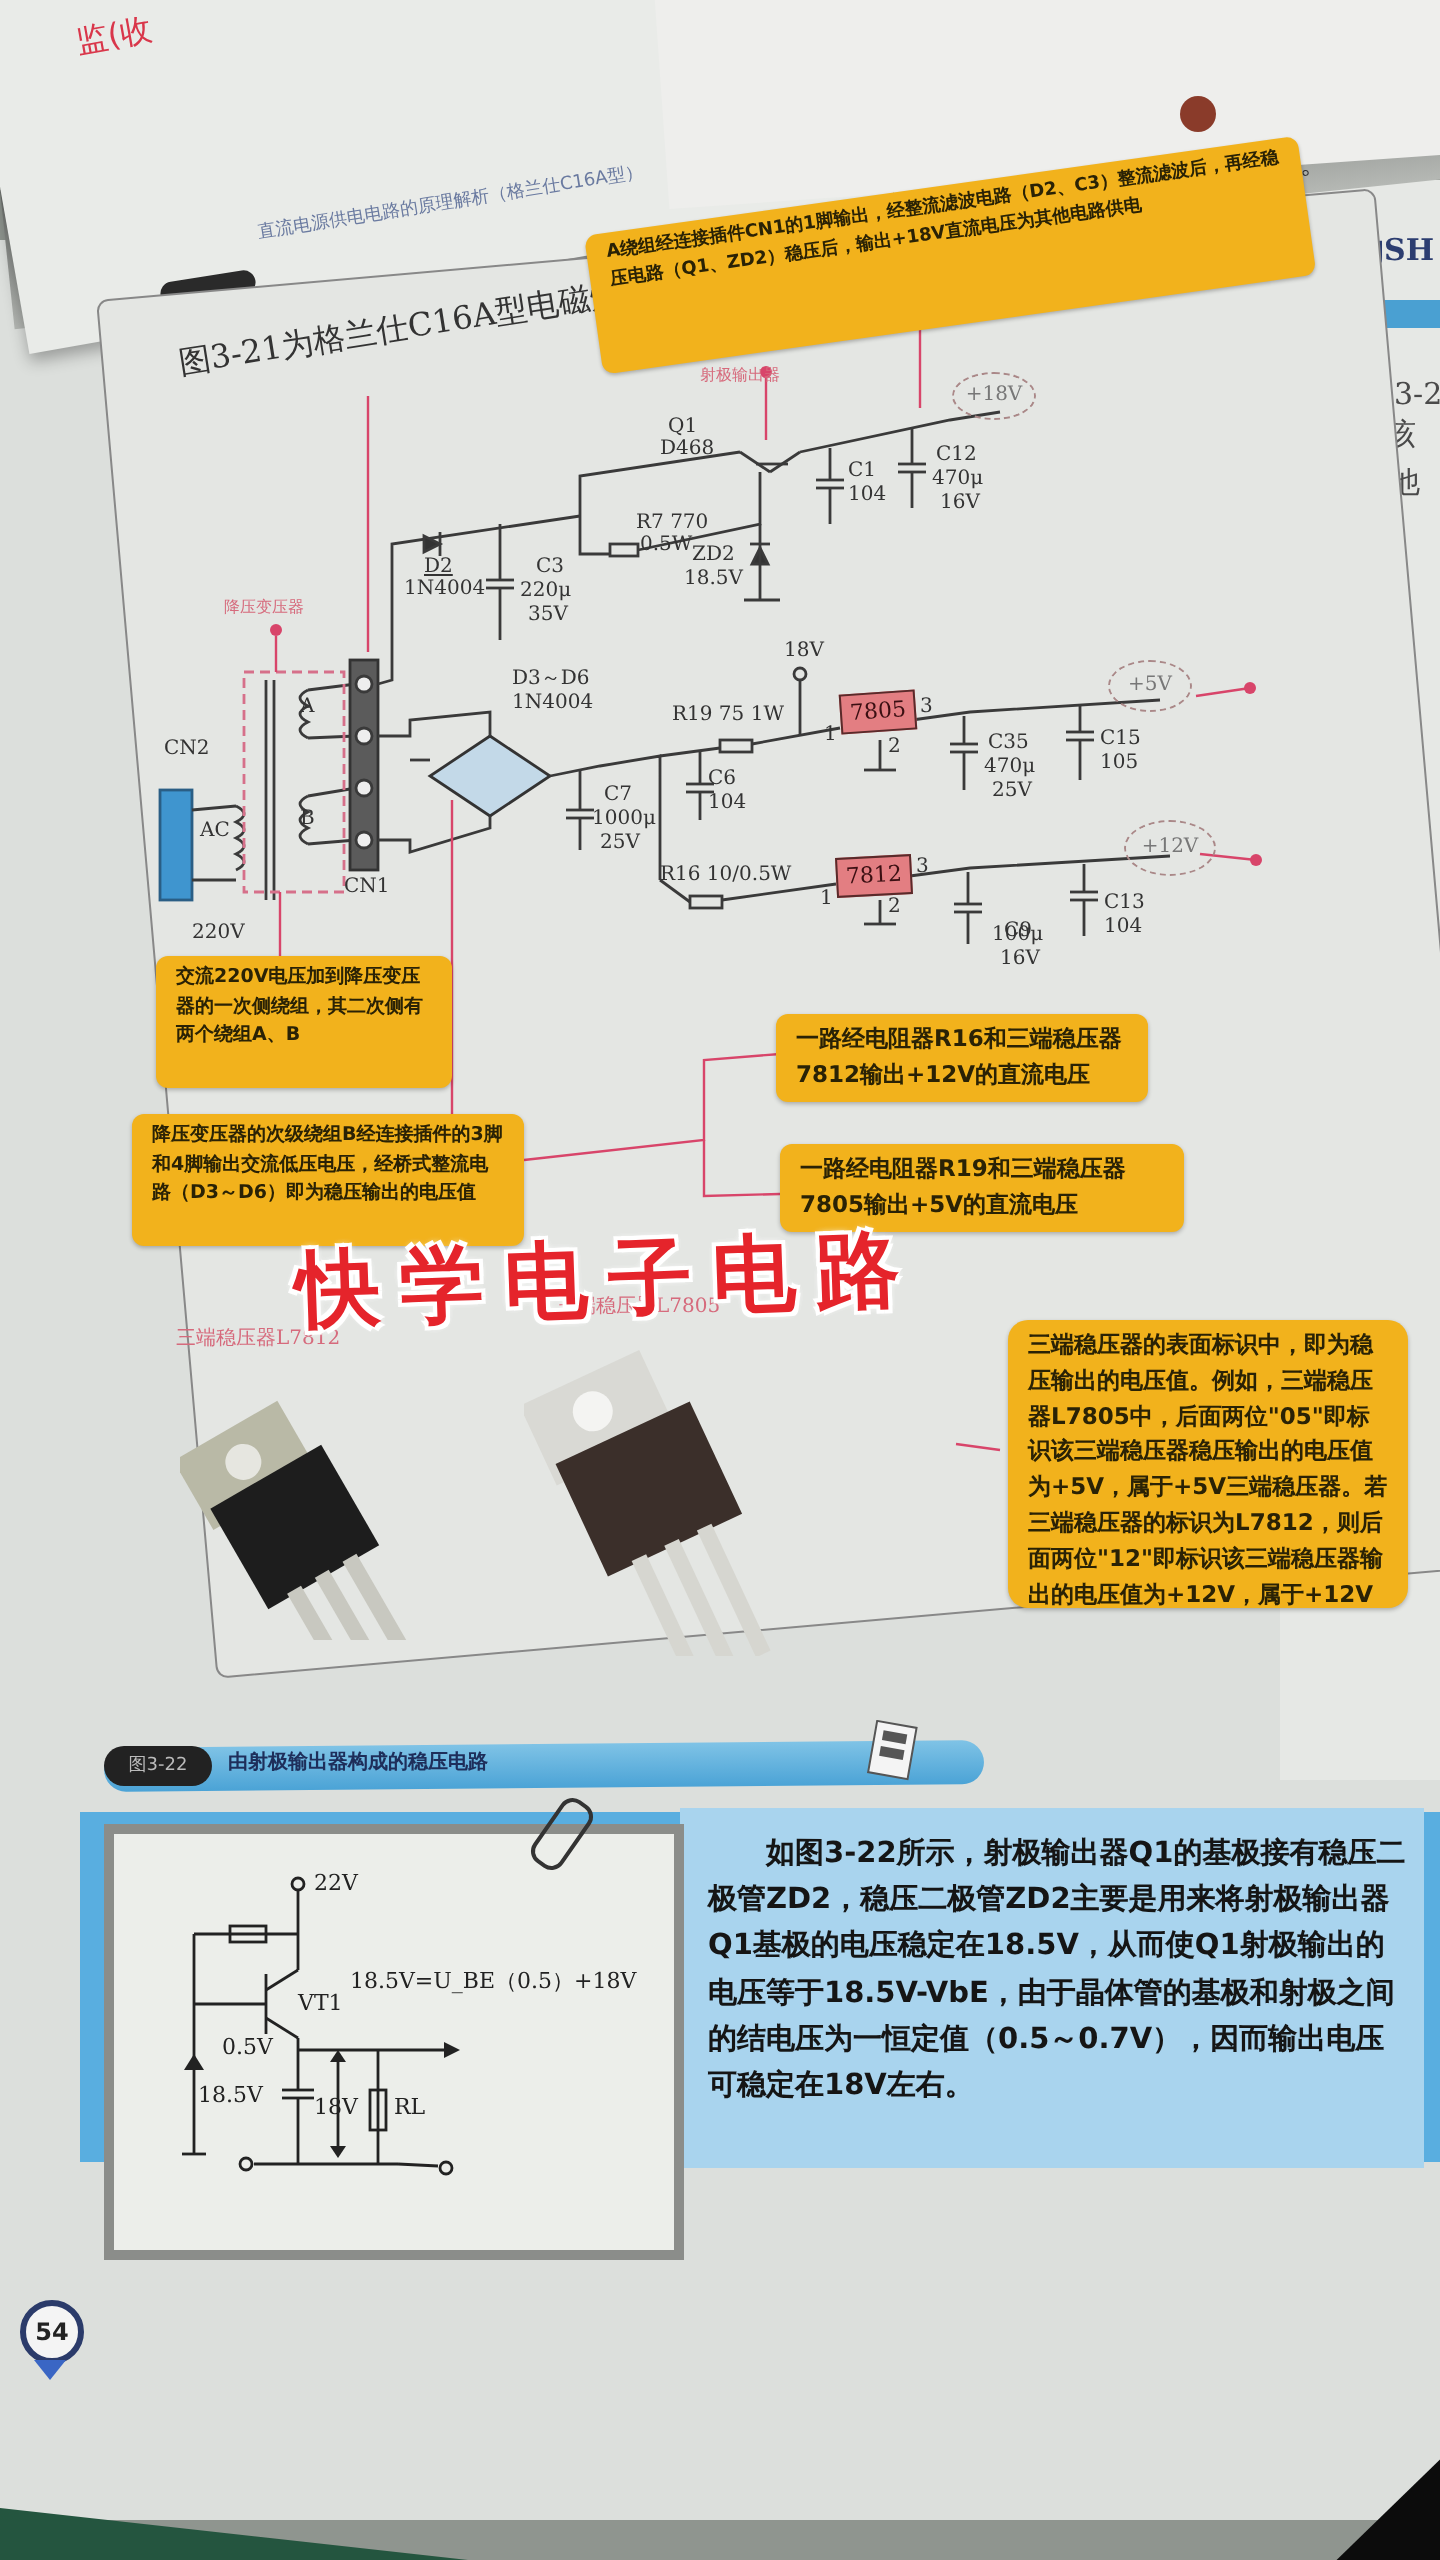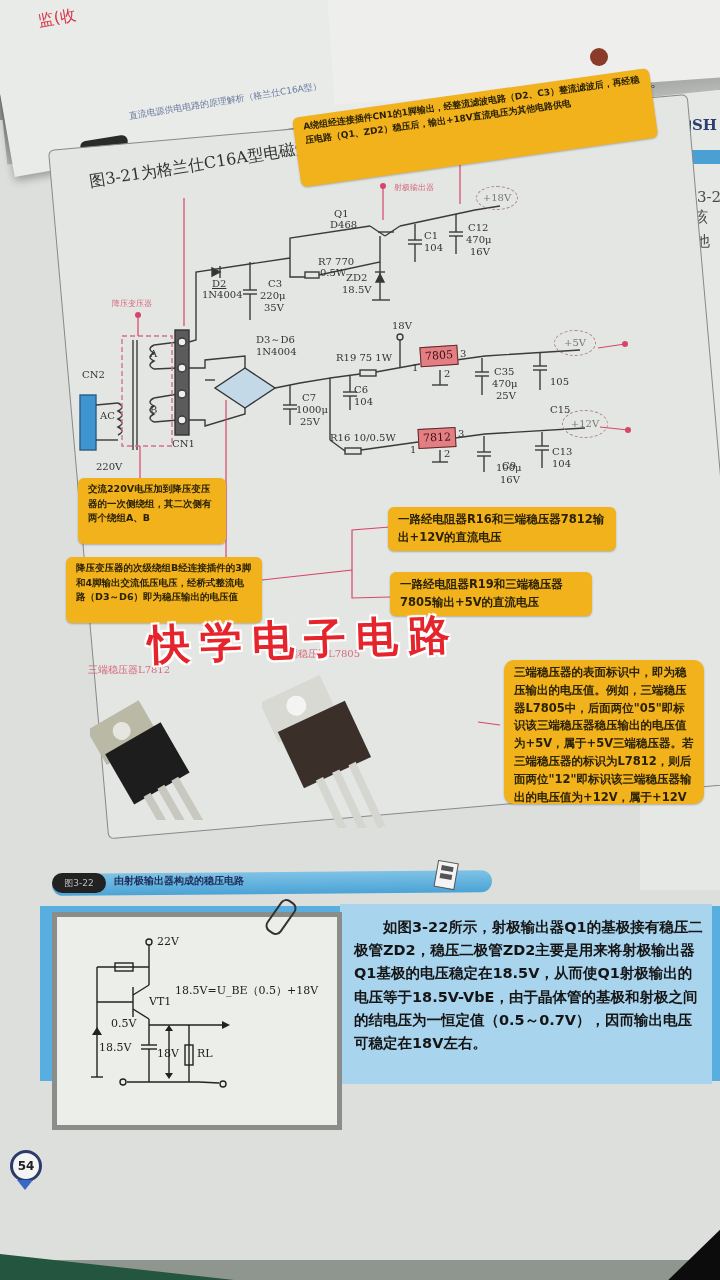--- a/index.html
+++ b/index.html
@@ -23,21 +23,21 @@
   #fig-title{left:88px;top:172px;font-family:"DejaVu Serif",serif;font-size:16px;color:#333;transform:rotate(-9deg);transform-origin:left top;white-space:nowrap;}
   #header-pill{left:80px;top:138px;width:48px;height:12px;background:#2a2a2a;border-radius:6px;transform:rotate(-9deg);}
   #header-strip{left:128px;top:110px;width:240px;height:20px;color:#6a7aa0;font-size:9px;transform:rotate(-9deg);transform-origin:left top;white-space:nowrap;}
   #page-caption{left:440px;top:84px;font-family:"DejaVu Serif",serif;font-size:14px;color:#333;transform:rotate(-6deg);white-space:nowrap;}
   #page-dot{left:590px;top:48px;width:18px;height:18px;border-radius:50%;background:#8a3b2a;}
   
   .callout{position:absolute;background:#f2b21c;border-radius:6px;color:#2a2205;font-weight:bold;box-shadow:0 1px 2px rgba(0,0,0,.25);line-height:1.55;padding:4px 10px;box-sizing:border-box;}
   #callout-top{left:292px;top:118px;width:360px;height:70px;font-size:9px;transform:rotate(-8deg);transform-origin:left top;}
   #callout-ac{left:78px;top:478px;width:148px;height:66px;font-size:9.5px;}
   #callout-b{left:66px;top:557px;width:196px;height:66px;font-size:9.5px;}
-  #callout-12{left:388px;top:507px;width:228px;height:44px;font-size:11.5px;}
+  #callout-12{left:388px;top:507px;width:186px;height:44px;font-size:11.5px;}
   #callout-5{left:390px;top:572px;width:202px;height:44px;font-size:11.5px;}
   #callout-note{left:504px;top:660px;width:200px;height:144px;font-size:11.5px;border-radius:10px;}
   .lbl{position:absolute;font-family:"DejaVu Serif",serif;font-size:10px;color:#333;white-space:nowrap;line-height:1.1;}
   .lbl-pink{color:#d66a7c;font-size:8px;}
   .reg{position:absolute;width:36px;height:18px;background:#e37e82;border:1px solid #5a2a2a;font-family:"DejaVu Serif",serif;font-size:11px;text-align:center;line-height:18px;color:#3b0f12;}
   .vlabel{position:absolute;border:1.5px dashed #a88;border-radius:50%;font-family:"DejaVu Serif",serif;font-size:10px;color:#777;text-align:center;}
   
   .pkg{position:absolute;}
   
   #watermark{left:148px;top:612px;font-size:42px;color:#e5242b;font-weight:bold;letter-spacing:10px;white-space:nowrap;-webkit-text-stroke:0;text-shadow:0 0 4px #fff,0 0 4px #fff,2px 2px 0 #fff,-2px -2px 0 #fff,2px -2px 0 #fff,-2px 2px 0 #fff;transform:rotate(-2deg);}
@@ -234,21 +234,21 @@
 <div class="lbl" style="left:150px;top:404px;">B</div>
 <div class="lbl" style="left:172px;top:438px;">CN1</div>
 <div class="lbl lbl-pink" style="left:112px;top:300px;">降压变压器</div>
 <div class="lbl" style="left:212px;top:278px;text-decoration:underline;">D2</div>
 <div class="lbl" style="left:202px;top:289px;">1N4004</div>
 <div class="lbl" style="left:268px;top:278px;">C3</div>
 <div class="lbl" style="left:260px;top:290px;">220μ</div>
 <div class="lbl" style="left:264px;top:302px;">35V</div>
 <div class="lbl" style="left:334px;top:208px;">Q1</div>
 <div class="lbl" style="left:330px;top:219px;">D468</div>
-<div class="lbl lbl-pink" style="left:350px;top:184px;margin-left:44px;">射极输出器</div>
+<div class="lbl lbl-pink" style="left:350px;top:184px;">射极输出器</div>
 <div class="lbl" style="left:318px;top:256px;">R7  770</div>
 <div class="lbl" style="left:320px;top:267px;">0.5W</div>
 <div class="lbl" style="left:346px;top:272px;text-align:center;">ZD2</div>
 <div class="lbl" style="left:342px;top:284px;">18.5V</div>
 <div class="lbl" style="left:424px;top:230px;">C1</div>
 <div class="lbl" style="left:424px;top:242px;">104</div>
 <div class="lbl" style="left:468px;top:222px;">C12</div>
 <div class="lbl" style="left:466px;top:234px;">470μ</div>
 <div class="lbl" style="left:470px;top:246px;">16V</div>
 <div class="vlabel" style="left:476px;top:186px;width:40px;height:22px;line-height:22px;">+18V</div>
@@ -261,21 +261,21 @@
 <div class="lbl" style="left:336px;top:352px;">R19  75  1W</div>
 <div class="lbl" style="left:354px;top:384px;">C6</div>
 <div class="lbl" style="left:354px;top:396px;">104</div>
 <div class="reg" style="left:420px;top:346px;transform:rotate(-4deg);">7805</div>
 <div class="lbl" style="left:412px;top:362px;">1</div>
 <div class="lbl" style="left:444px;top:368px;">2</div>
 <div class="lbl" style="left:460px;top:348px;">3</div>
 <div class="lbl" style="left:494px;top:366px;">C35</div>
 <div class="lbl" style="left:492px;top:378px;">470μ</div>
 <div class="lbl" style="left:496px;top:390px;">25V</div>
-<div class="lbl" style="left:550px;top:364px;margin-top:40px;">C15</div>
+<div class="lbl" style="left:550px;top:364px;">C15</div>
 <div class="lbl" style="left:550px;top:376px;">105</div>
 <div class="vlabel" style="left:554px;top:330px;width:40px;height:24px;line-height:24px;">+5V</div>
 <div class="lbl" style="left:330px;top:432px;">R16  10/0.5W</div>
 <div class="reg" style="left:418px;top:428px;transform:rotate(-3deg);">7812</div>
 <div class="lbl" style="left:410px;top:444px;">1</div>
 <div class="lbl" style="left:444px;top:448px;">2</div>
 <div class="lbl" style="left:458px;top:428px;">3</div>
 <div class="lbl" style="left:502px;top:460px;">C9</div>
 <div class="lbl" style="left:496px;top:462px;">100μ</div>
 <div class="lbl" style="left:500px;top:474px;">16V</div>

